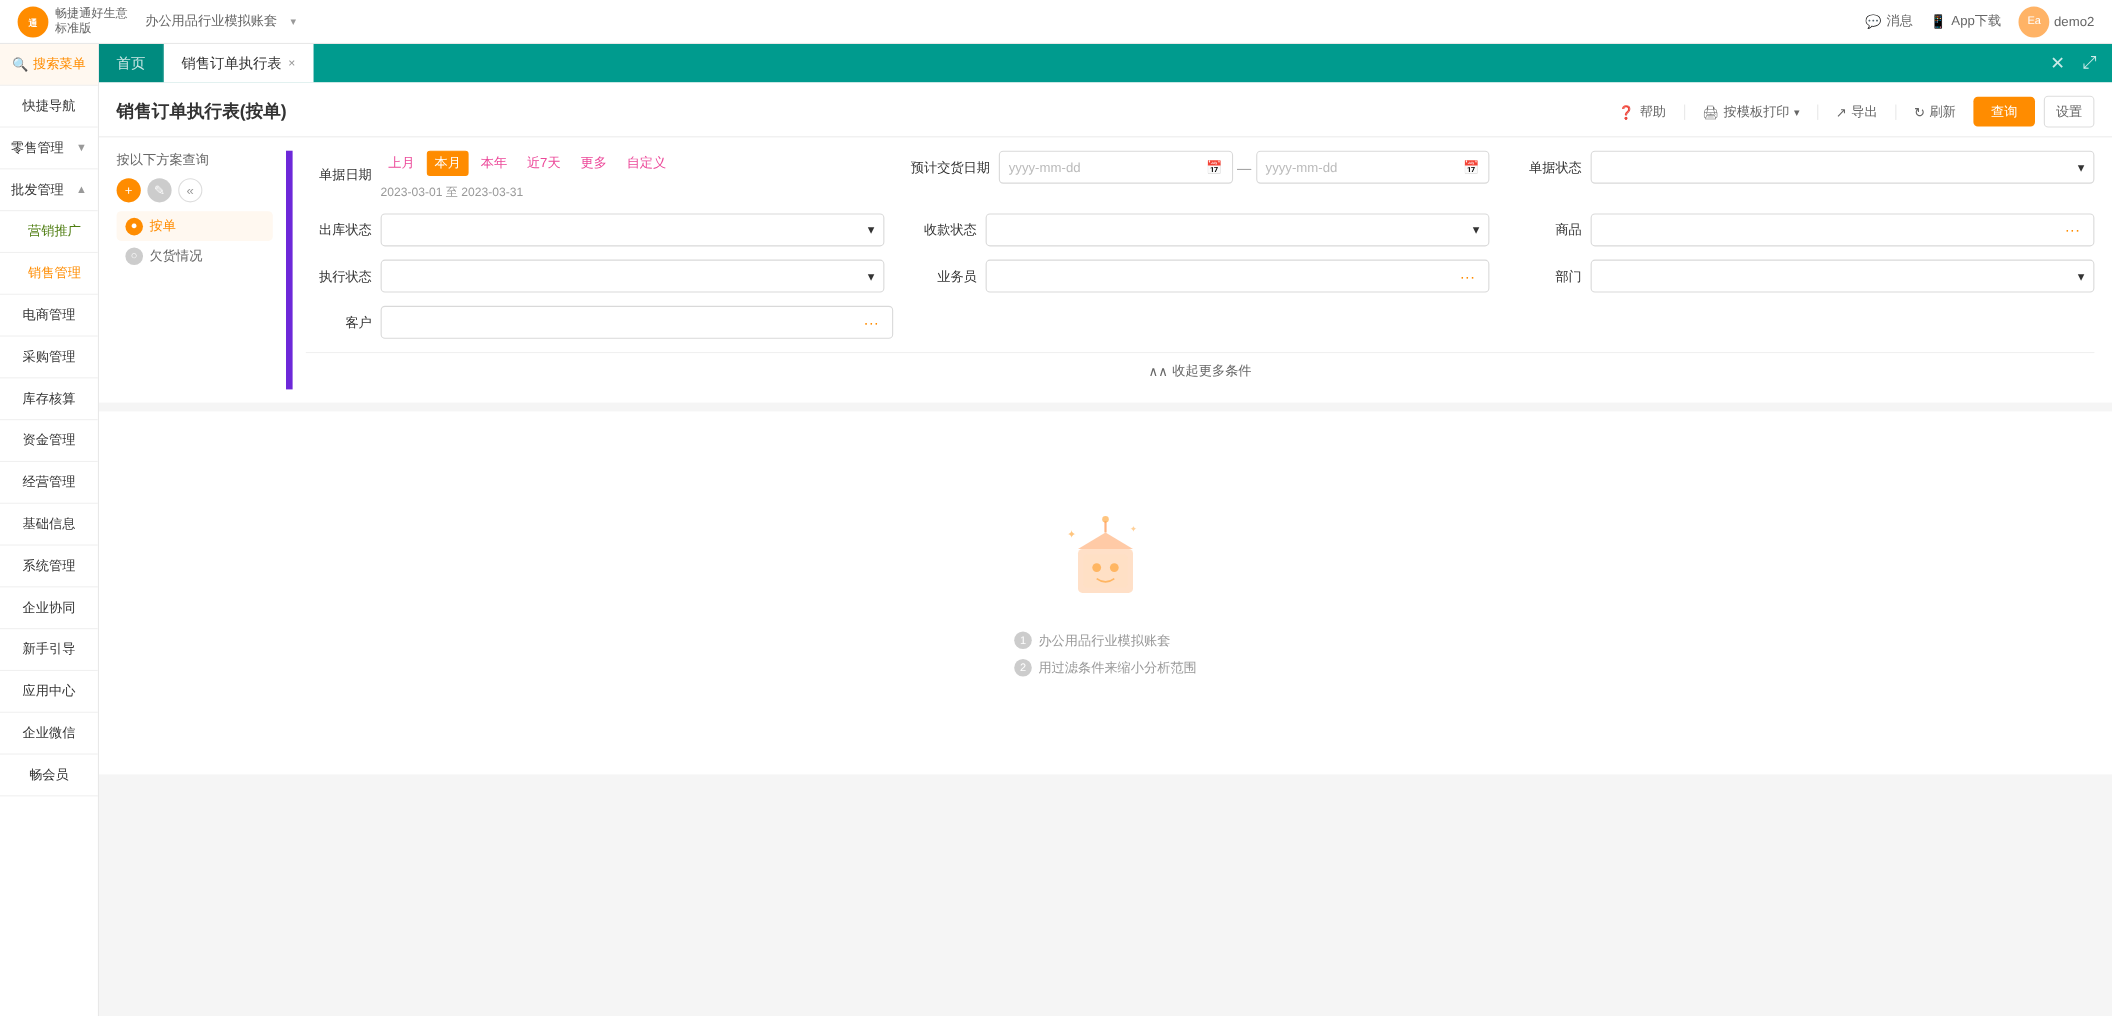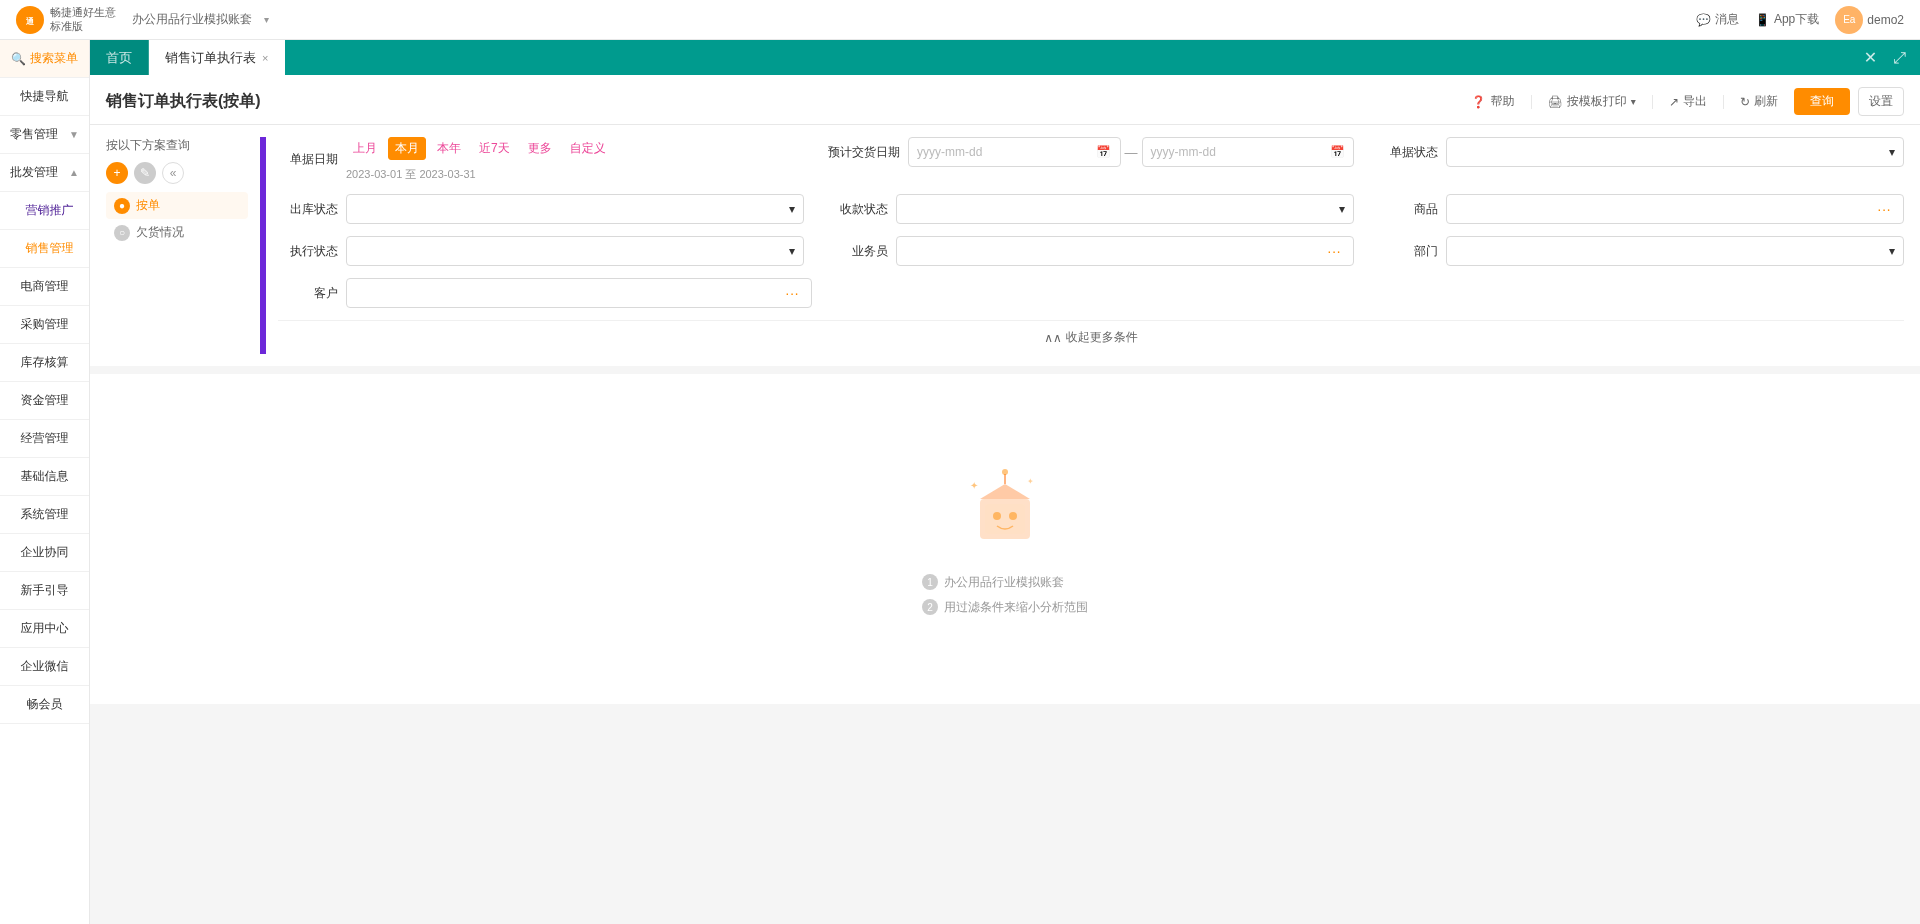--- a/index.html
+++ b/index.html
@@ -502,21 +502,21 @@
       <span>快捷导航</span>
     </div>
     <div class="sidebar-item has-arrow">
       <span>零售管理</span>
       <span class="arrow-icon">▼</span>
     </div>
     <div class="sidebar-item has-arrow">
       <span>批发管理</span>
       <span class="arrow-icon">▲</span>
     </div>
-    <div class="sidebar-item" style="padding-left:16px; color:#4c1d95;">
+    <div class="sidebar-item" style="padding-left:16px; color:#4d7c0f;">
       <span>营销推广</span>
     </div>
     <div class="sidebar-item" style="padding-left:16px; color:#ff8c00; font-weight:400;">
       <span>销售管理</span>
     </div>
     <div class="sidebar-item">
       <span>电商管理</span>
     </div>
     <div class="sidebar-item">
       <span>采购管理</span>

